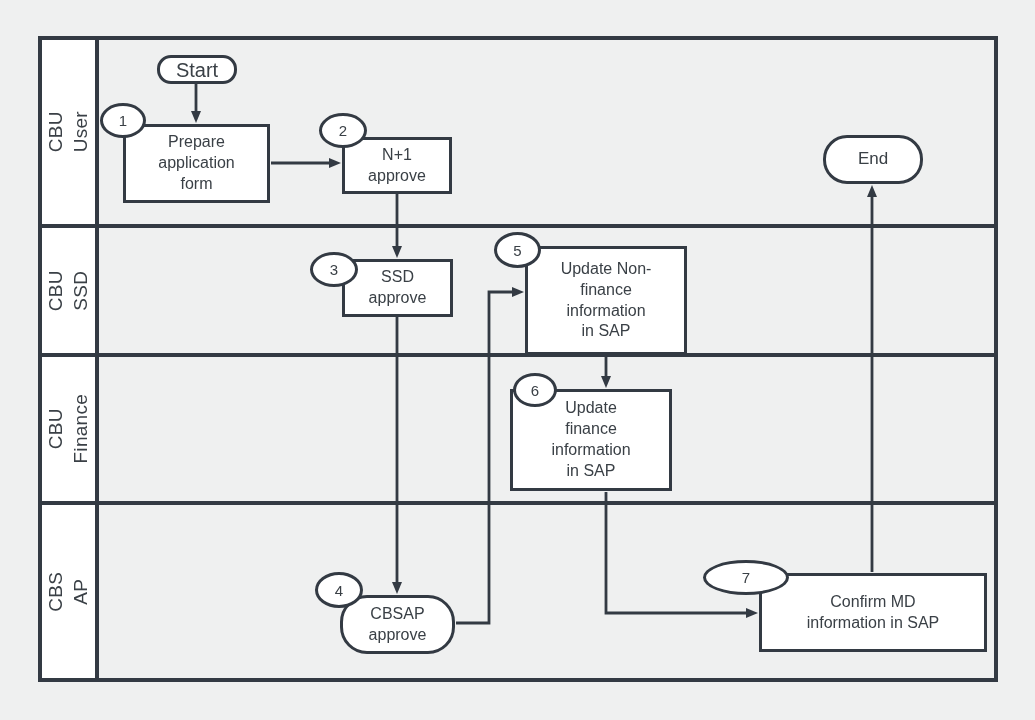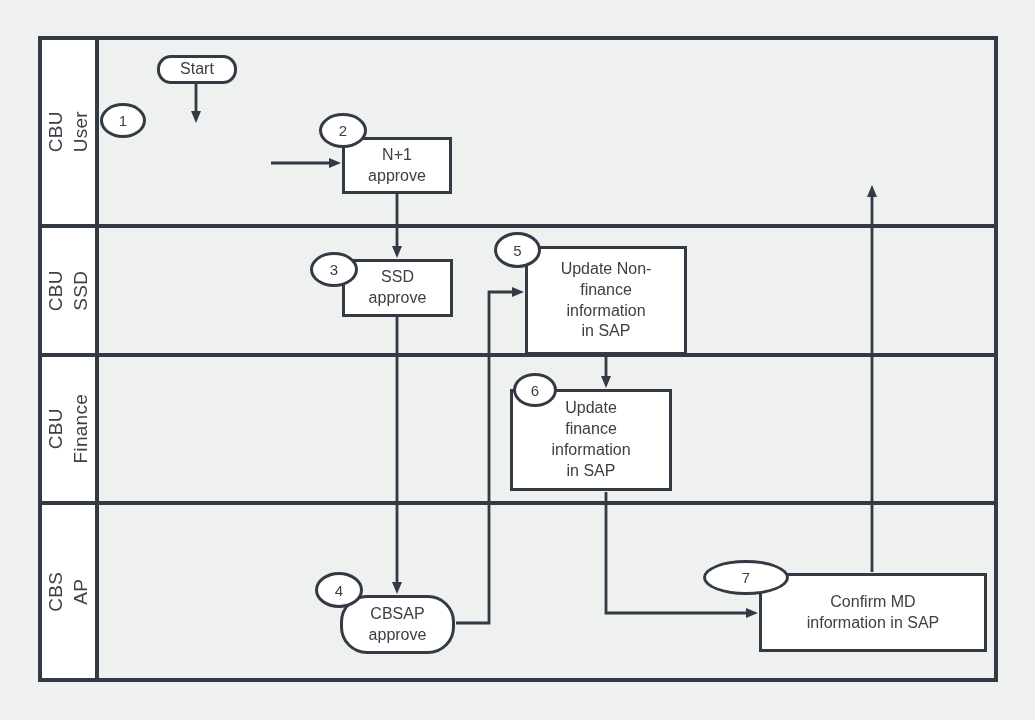--- a/index.html
+++ b/index.html
@@ -27,21 +27,21 @@
   
   svg.edges { position:absolute; left:0; top:0; z-index:3; }
   svg.edges path { stroke:#333a43; stroke-width:2.8; fill:none; }
   
   .node {
     position:absolute; background:#ffffff; border:3px solid #333a43;
     box-sizing:border-box; display:flex; align-items:center; justify-content:center;
     text-align:center; white-space:pre-line; font-size:16px; line-height:1.3;
     z-index:4; color:#3a4046;
   }
-  .pill-start { border-radius:14px; font-size:16px; }
+  .pill-start { border-radius:14px; font-size:20px; }
   .pill-end   { border-radius:24px; font-size:17px; }
   .badge {
     position:absolute; background:#ffffff; border:3px solid #333a43;
     box-sizing:border-box; border-radius:50%;
     display:flex; align-items:center; justify-content:center;
     font-size:15px; z-index:6; color:#3a4046;
   }
   .note {
     position:absolute; background:#ffffff;
     display:flex; align-items:center; justify-content:center;
@@ -87,21 +87,25 @@
     <path d="M271,163 H330" marker-end="url(#arr)"></path>
     <path d="M397,194 V247" marker-end="url(#arr)"></path>
     <path d="M397,317 V583" marker-end="url(#arr)"></path>
     <path d="M456,623 H489 V292 H513" marker-end="url(#arr)"></path>
     <path d="M606,356 V377" marker-end="url(#arr)"></path>
     <path d="M606,492 V613 H747" marker-end="url(#arr)"></path>
     <path d="M872,572 V196" marker-end="url(#arr)"></path>
   </svg>
 
   <div class="node pill-start" style="left:157px;top:55px;width:80px;height:29px;">Start</div>
+  <div class="node pill-end" style="left:823px;top:135px;width:100px;height:49px;">End</div>
 
+  <div class="node" style="left:123px;top:124px;width:147px;height:79px;">Prepare
+application
+form</div>
   <div class="node" style="left:342px;top:137px;width:110px;height:57px;">N+1
 approve</div>
   <div class="node" style="left:342px;top:259px;width:111px;height:58px;">SSD
 approve</div>
   <div class="node" style="left:340px;top:595px;width:115px;height:59px;border-radius:27px;">CBSAP
 approve</div>
   <div class="node" style="left:525px;top:246px;width:162px;height:109px;">Update Non-
 finance
 information
 in SAP</div>

